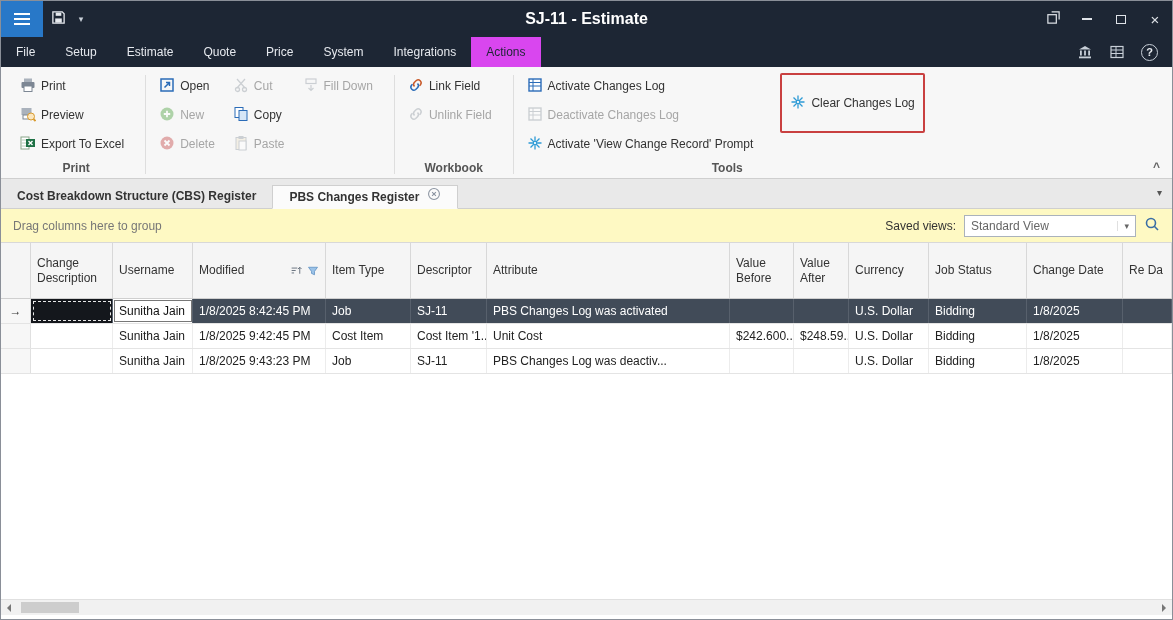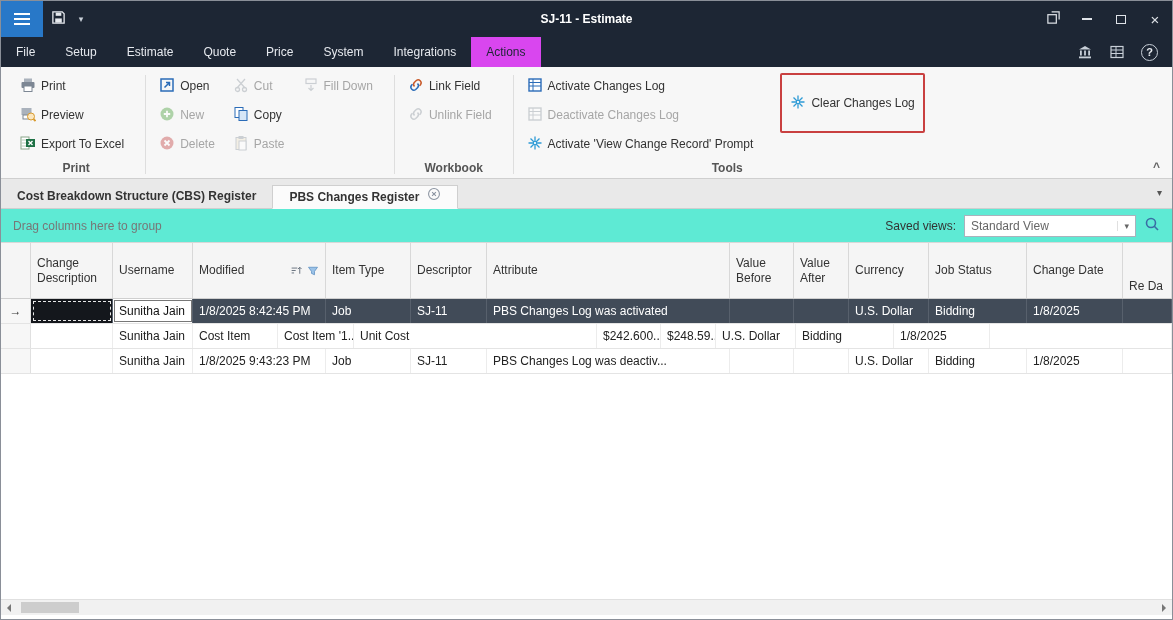--- a/index.html
+++ b/index.html
@@ -5,21 +5,21 @@
   html,body{margin:0;padding:0;background:#fff;font-family:"Liberation Sans",sans-serif;}
   *{box-sizing:border-box;}
   .window{width:1173px;height:620px;border:1px solid #8a8f98;display:flex;flex-direction:column;overflow:hidden;background:#fff;font-size:12px;color:#222;}
 
   
   .titlebar{height:36px;background:#1d2634;display:flex;align-items:center;position:relative;flex:0 0 auto;}
   .hamburger{width:42px;height:36px;background:#2878c8;display:flex;flex-direction:column;justify-content:center;align-items:center;gap:3px;cursor:pointer;}
   .hamburger .bar{width:16px;height:2px;background:#fff;}
   .tb-icon{width:30px;height:36px;display:flex;align-items:center;justify-content:center;cursor:pointer;}
   .tb-caret{color:#c8cfd8;font-size:9px;width:16px;text-align:center;cursor:pointer;}
-  .tb-title{position:absolute;left:0;right:0;text-align:center;color:#fff;font-weight:bold;font-size:12px;pointer-events:none;}
+  .tb-title{position:absolute;left:0;right:0;text-align:center;color:#fff;font-weight:bold;font-size:16px;pointer-events:none;}
   .tb-controls{margin-left:auto;display:flex;height:100%;}
   .tb-ctrl{width:34px;height:100%;display:flex;align-items:center;justify-content:center;color:#dfe3e8;cursor:pointer;font-size:15px;}
   .min-glyph{width:10px;border-bottom:2px solid #dfe3e8;display:inline-block;}
   .max-glyph{width:10px;height:9px;border:1.5px solid #dfe3e8;display:inline-block;}
 
   
   .menubar{height:30px;background:#1d2634;display:flex;align-items:stretch;flex:0 0 auto;}
   .mtab{padding:0 15px;display:flex;align-items:center;color:#e6e9ee;cursor:pointer;}
   .mtab.active{background:#d946ef;color:#1d2634;}
   .mb-icons{margin-left:auto;display:flex;align-items:center;gap:16px;padding-right:14px;}
@@ -38,36 +38,36 @@
   .red-box{border:2px solid #c94040;border-radius:2px;padding:15px 3px;align-self:flex-start;}
   .ribbon-collapse{position:absolute;right:12px;bottom:4px;color:#666;font-weight:bold;font-size:12px;cursor:pointer;}
 
   
   .doctabs{height:30px;background:#e9e9e9;display:flex;align-items:flex-end;border-bottom:1px solid #cfcfcf;position:relative;flex:0 0 auto;}
   .dtab{padding:0 16px;height:24px;line-height:29px;font-weight:bold;color:#333;cursor:pointer;display:flex;align-items:center;gap:8px;}
   .dtab.active{background:#fbfbfb;border:1px solid #cfcfcf;border-bottom:1px solid #fbfbfb;margin-bottom:-1px;}
   .dt-caret{position:absolute;right:10px;top:8px;color:#555;font-size:10px;cursor:pointer;}
 
   
-  .groupbar{height:34px;background:#5eead4;border-bottom:1px solid #d8d8d8;display:flex;align-items:center;padding:0 12px;flex:0 0 auto;}
+  .groupbar{height:34px;background:#fef9c3;border-bottom:1px solid #d8d8d8;display:flex;align-items:center;padding:0 12px;flex:0 0 auto;}
   .drag-hint{color:#777;}
   .gb-right{margin-left:auto;display:flex;align-items:center;gap:8px;}
   .sv-label{color:#333;}
   .combo{width:172px;height:22px;border:1px solid #aab2bc;background:#fff;display:flex;align-items:center;padding:0 6px;color:#666;cursor:pointer;}
   .combo .caret{margin-left:auto;color:#666;font-size:9px;border-left:1px solid #e0e0e0;padding-left:6px;}
 
   
   .grid-header{display:flex;height:56px;background:#f5f5f5;border-bottom:1px solid #cfcfcf;flex:0 0 auto;}
   .gh-ind{width:30px;border-right:1px solid #d8d8d8;flex:0 0 auto;}
   .gh-cell{display:flex;align-items:center;padding:4px 6px;border-right:1px solid #d8d8d8;color:#333;flex:0 0 auto;gap:4px;cursor:pointer;}
   .gh-label{white-space:normal;line-height:1.25;flex:1;}
   .hicon{display:flex;align-items:center;flex:0 0 auto;}
   .col-0{width:82px;}.col-1{width:80px;}.col-2{width:133px;}.col-3{width:85px;}.col-4{width:76px;}
   .col-5{width:243px;}.col-6{width:64px;}.col-7{width:55px;}.col-8{width:80px;}.col-9{width:98px;}
-  .col-10{width:96px;}.col-11{flex:1 1 auto !important;min-width:40px;align-items:flex-end;}
+  .col-10{width:96px;}.col-11{flex:1 1 auto !important;min-width:40px;}
   .grid-body{flex:1 1 auto;background:#fff;overflow:hidden;}
   .g-row{display:flex;height:25px;border-bottom:1px solid #e4e4e4;background:#fff;cursor:pointer;}
   .g-ind{width:30px;flex:0 0 auto;border-right:1px solid #e0e0e0;background:#f7f7f7;display:flex;align-items:center;justify-content:center;color:#333;font-size:12px;}
   .g-cell{padding:0 6px;line-height:24px;border-right:1px solid #ececec;white-space:nowrap;overflow:hidden;color:#222;flex:0 0 auto;}
   .g-row.selected .g-cell{background:#414b58;color:#fff;border-right-color:#57606c;}
   .g-row.selected .g-cell.editor-cell{background:#fff;color:#111;outline:1px solid #777;outline-offset:-2px;}
   .g-row.selected .g-cell.focus-cell{background:#14171c;outline:1px dashed #e8e8e8;outline-offset:-3px;}
 
   
   .hscroll{height:16px;background:#f1f1f1;border-top:1px solid #e0e0e0;position:relative;flex:0 0 auto;}
@@ -414,20 +414,21 @@
         <div class="g-cell col-7"></div>
         <div class="g-cell col-8">U.S. Dollar</div>
         <div class="g-cell col-9">Bidding</div>
         <div class="g-cell col-10">1/8/2025</div>
         <div class="g-cell col-11"></div>
       </div>
       <div class="g-row">
         <div class="g-ind"></div>
         <div class="g-cell col-0"></div>
         <div class="g-cell col-1">Sunitha Jain</div>
+        <div class="g-cell col-2">1/8/2025 9:42:45 PM</div>
         <div class="g-cell col-3">Cost Item</div>
         <div class="g-cell col-4">Cost Item '1....</div>
         <div class="g-cell col-5">Unit Cost</div>
         <div class="g-cell col-6">$242.600...</div>
         <div class="g-cell col-7">$248.59...</div>
         <div class="g-cell col-8">U.S. Dollar</div>
         <div class="g-cell col-9">Bidding</div>
         <div class="g-cell col-10">1/8/2025</div>
         <div class="g-cell col-11"></div>
       </div>

